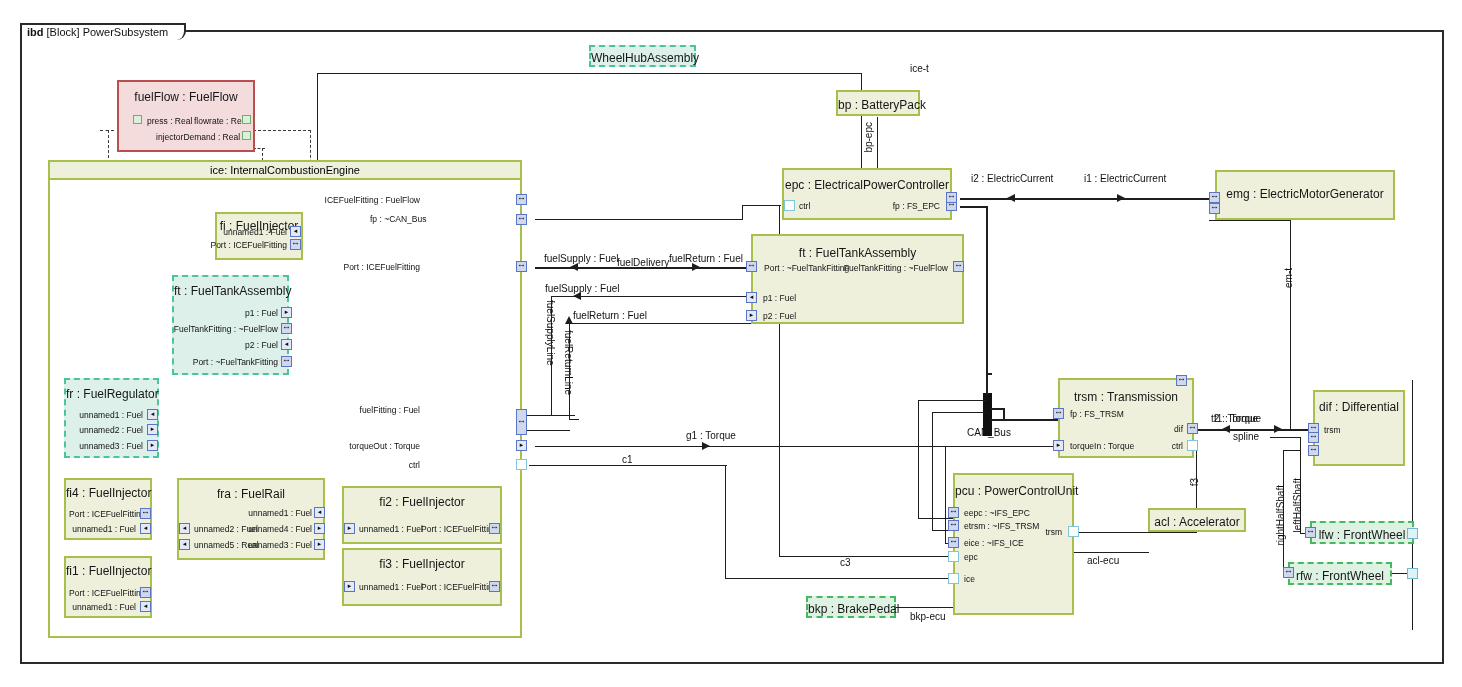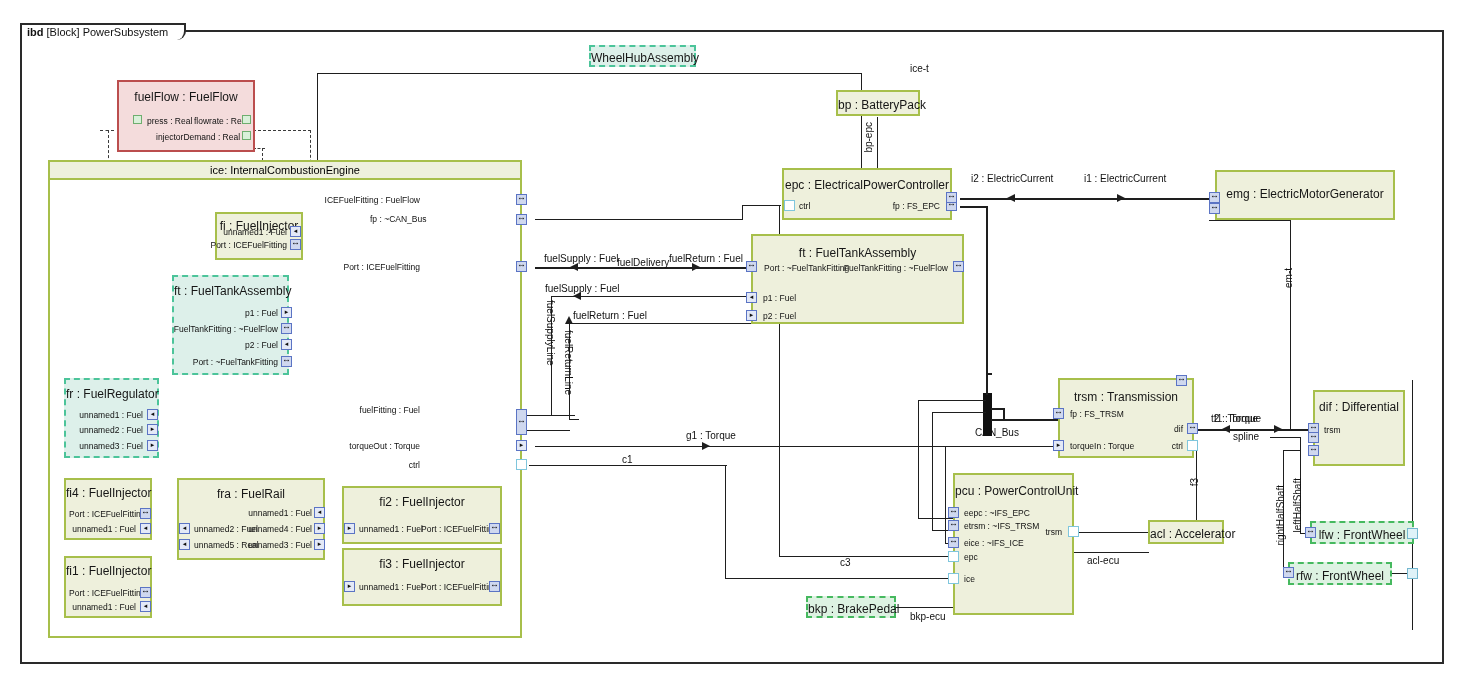--- a/index.html
+++ b/index.html
@@ -300,21 +300,21 @@
   <div class="ln lnv" style="left:779px; top:206px; height:350px;"></div>
   <div class="ln lnh" style="left:779px; top:556px; width:174px;"></div>
   <div class="clabel" style="left:840px; top:558px;">c3</div>
 
   <div id="canbar" style="left:983px; top:393px; width:9px; height:43px;"></div>
   <div class="ln lnv thick" style="left:986px; top:373px; height:22px;"></div>
   <div class="ln lnh thick" style="left:986px; top:373px; width:6px;"></div>
   <div class="ln lnh thick" style="left:991px; top:408px; width:14px;"></div>
   <div class="ln lnv thick" style="left:1003px; top:408px; height:12px;"></div>
   <div class="ln lnh thick" style="left:991px; top:419px; width:71px;"></div>
-  <div class="clabel" style="left:967px; top:428px;margin-left:8px;">CAN_Bus</div>
+  <div class="clabel" style="left:967px; top:428px;">CAN_Bus</div>
 
   <div class="ln lnv thick" style="left:986px; top:206px; height:170px;"></div>
   <div class="ln lnh thick" style="left:960px; top:206px; width:28px;"></div>
 
   <div class="ln lnv" style="left:918px; top:400px; height:118px;"></div>
   <div class="ln lnh" style="left:918px; top:400px; width:68px;"></div>
   <div class="ln lnh" style="left:918px; top:518px; width:35px;"></div>
 
   <div class="ln lnv" style="left:932px; top:412px; height:118px;"></div>
   <div class="ln lnh" style="left:932px; top:412px; width:54px;"></div>
@@ -534,21 +534,21 @@
   <div class="plabel" style="left:964px; top:521px;">etrsm : ~IFS_TRSM</div>
   <div class="port prox" style="left:948px; top:537px;"></div>
   <div class="plabel" style="left:964px; top:538px;">eice : ~IFS_ICE</div>
   <div class="port std" style="left:948px; top:551px;"></div>
   <div class="plabel" style="left:964px; top:552px;">epc</div>
   <div class="port std" style="left:948px; top:573px;"></div>
   <div class="plabel" style="left:964px; top:574px;">ice</div>
   <div class="plabel r" style="left:1028px; top:527px; width:34px;">trsm</div>
   <div class="port std" style="left:1068px; top:526px;"></div>
 
-  <div class="blk" style="left:1148px; top:520px; width:76px; height:24px;">
+  <div class="blk" style="left:1148px; top:508px; width:98px; height:24px;">
     <div class="blk-title" style="top:5px;">acl : Accelerator</div>
   </div>
 
   <div class="blk dashed-green" style="left:806px; top:596px; width:90px; height:22px;">
     <div class="blk-title" style="top:4px;">bkp : BrakePedal</div>
   </div>
 
   <div class="blk dashed-green" style="left:1310px; top:521px; width:104px; height:23px;">
     <div class="blk-title" style="top:5px;">lfw : FrontWheel</div>
   </div>

